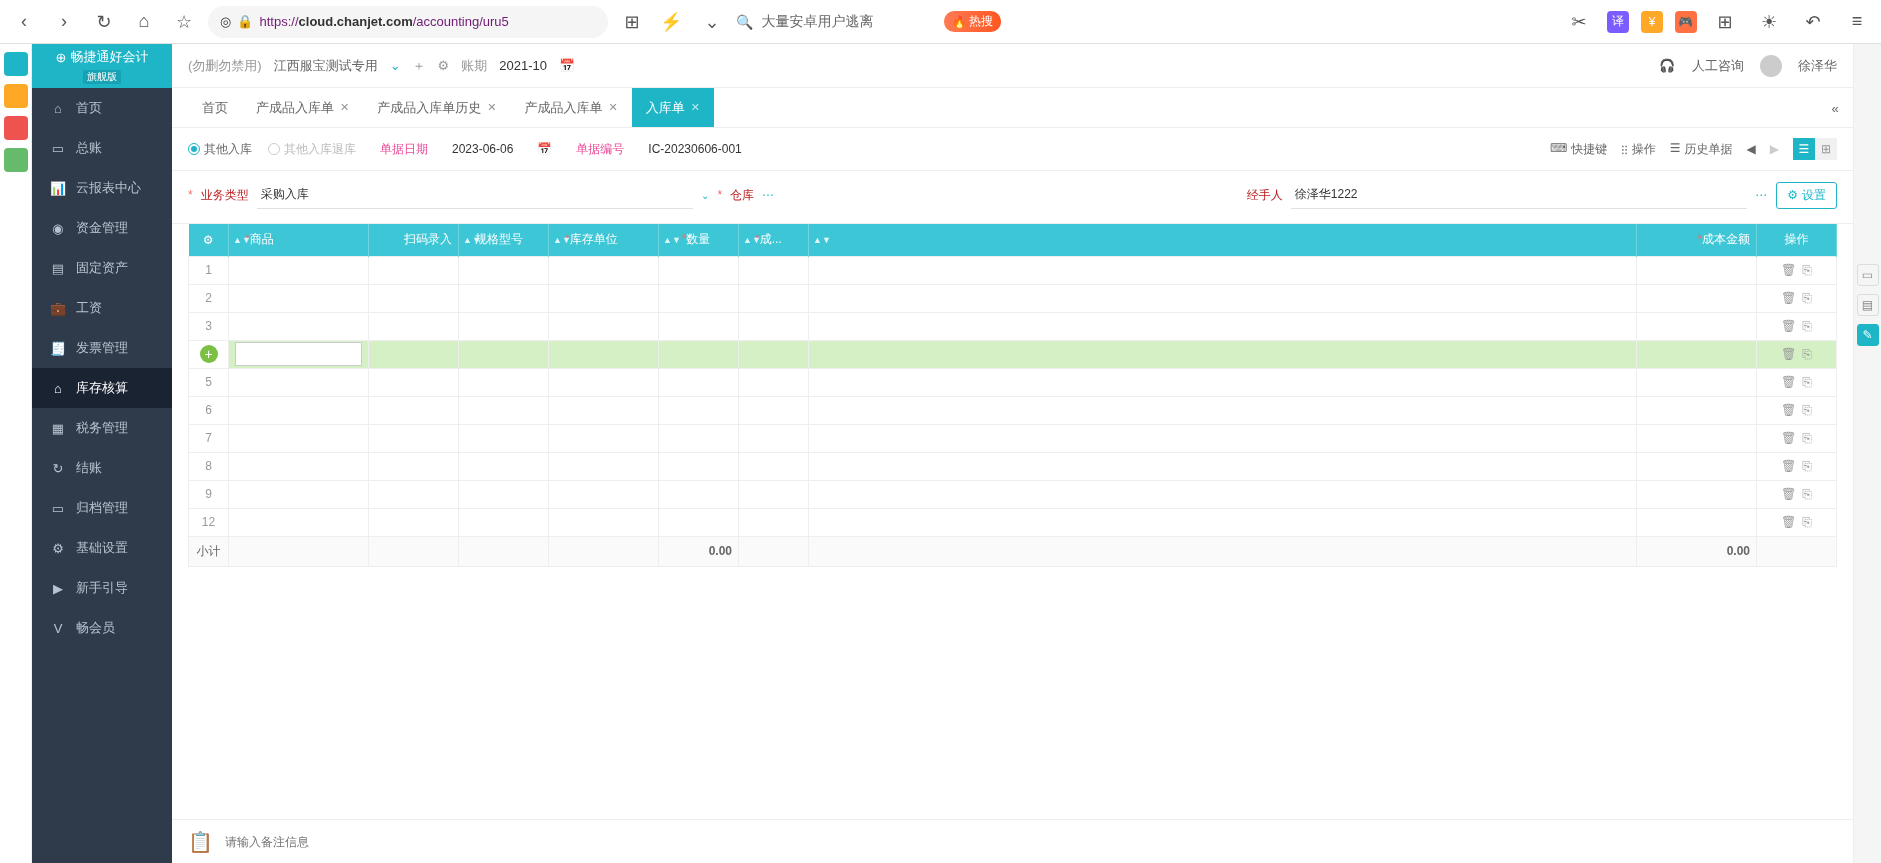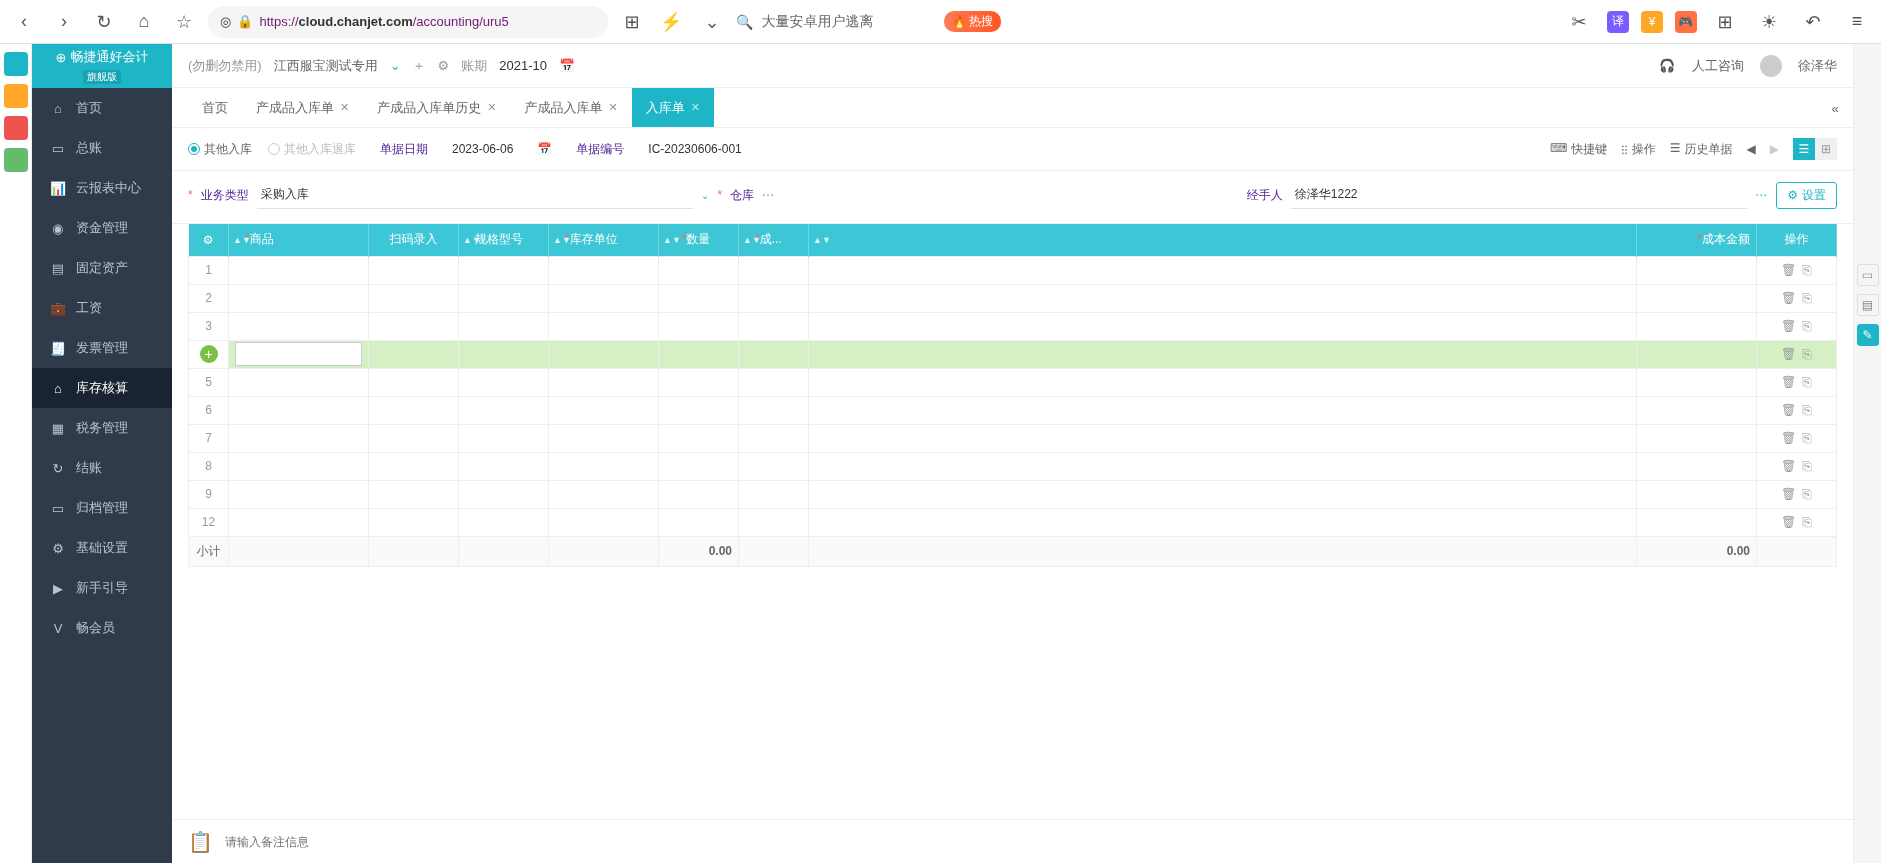--- a/index.html
+++ b/index.html
@@ -51,34 +51,34 @@
 .tab .close { font-size: 11px; color: inherit; opacity: .7; }
 .tab-row .collapse { position: absolute; right: 6px; top: 8px; width: 24px; height: 24px; display: flex; align-items: center; justify-content: center; color: #666; cursor: pointer; }
 
 
 .form-header { padding: 10px 16px; border-bottom: 1px solid #eee; display: flex; align-items: center; gap: 24px; font-size: 12px; color: #666; }
 .radio-group { display: flex; align-items: center; gap: 16px; }
 .radio-item { display: flex; align-items: center; gap: 4px; }
 .radio { width: 12px; height: 12px; border: 1px solid #1eb5c7; border-radius: 50%; display: inline-flex; align-items: center; justify-content: center; }
 .radio.checked::after { content: ''; width: 6px; height: 6px; background: #1eb5c7; border-radius: 50%; }
 .radio.unchecked { border-color: #ccc; }
-.form-header .lbl { color: #4c1d95; }
+.form-header .lbl { color: #ec4899; }
 .form-header .val { color: #333; }
 .form-header .date-icon { color: #1eb5c7; }
 .form-header .right-tools { margin-left: auto; display: flex; align-items: center; gap: 14px; }
 .view-toggle { display: flex; }
 .view-btn { width: 22px; height: 22px; display: flex; align-items: center; justify-content: center; font-size: 12px; }
 .view-btn.active { background: #1eb5c7; color: #fff; }
 .view-btn.inactive { background: #f0f0f0; color: #999; }
 
 
 .filter-row { padding: 10px 16px 14px; display: flex; align-items: center; gap: 8px; font-size: 12px; border-bottom: 1px solid #eee; }
 .filter-group { display: flex; align-items: center; gap: 8px; flex: 1; }
 .req { color: #f56c6c; }
-.filter-lbl { color: #4c1d95; }
+.filter-lbl { color: #b91c1c; }
 .filter-input { flex: 1; height: 28px; border: none; border-bottom: 1px solid #e0e0e0; background: transparent; font-size: 12px; color: #333; padding: 0 4px; }
 .caret { color: #1eb5c7; font-size: 10px; }
 .more-dots { color: #1eb5c7; letter-spacing: 1px; cursor: pointer; }
 .settings-btn { border: 1px solid #1eb5c7; color: #1eb5c7; background: #fff; padding: 4px 10px; border-radius: 3px; font-size: 12px; display: flex; align-items: center; gap: 4px; cursor: pointer; }
 
 
 .table-wrap { flex: 1; overflow: auto; padding: 0 16px; }
 table { width: 100%; border-collapse: collapse; font-size: 12px; }
 thead th { background: #3dc6d6; color: #fff; height: 32px; font-weight: normal; border-right: 1px solid #6dd5e0; padding: 0 6px; text-align: left; position: relative; }
 thead th .sort { position: absolute; left: 4px; top: 50%; transform: translateY(-50%); font-size: 9px; color: #e0f5f8; display: flex; flex-direction: column; line-height: 6px; }
@@ -330,21 +330,21 @@
         <span>设置</span>
       </button>
     </div>
 
     <div class="table-wrap">
       <table>
         <thead>
           <tr>
             <th style="width:40px" class="center"><span>⚙</span></th>
             <th style="width:140px"><span class="sort">▲▼</span>&nbsp;&nbsp;&nbsp;<span class="req">*</span><span>商品</span></th>
-            <th style="width:90px;text-align:center"><span>扫码录入</span></th>
+            <th style="width:90px;text-align:right"><span>扫码录入</span></th>
             <th style="width:90px"><span class="sort">▲▼</span>&nbsp;&nbsp;&nbsp;<span>规格型号</span></th>
             <th style="width:110px"><span class="sort">▲▼</span>&nbsp;&nbsp;&nbsp;<span class="req">*</span><span>库存单位</span></th>
             <th style="width:80px"><span class="sort">▲▼</span>&nbsp;&nbsp;&nbsp;&nbsp;&nbsp;<span class="req">*</span><span>数量</span></th>
             <th style="width:70px"><span class="sort">▲▼</span>&nbsp;&nbsp;&nbsp;<span class="req">*</span><span>成...</span></th>
             <th>
                 <span class="sort">▲▼</span>
               </th>
             <th style="width:120px;text-align:right"><span class="req">*</span><span>成本金额</span></th>
             <th style="width:80px" class="center"><span>操作</span></th>
           </tr>

